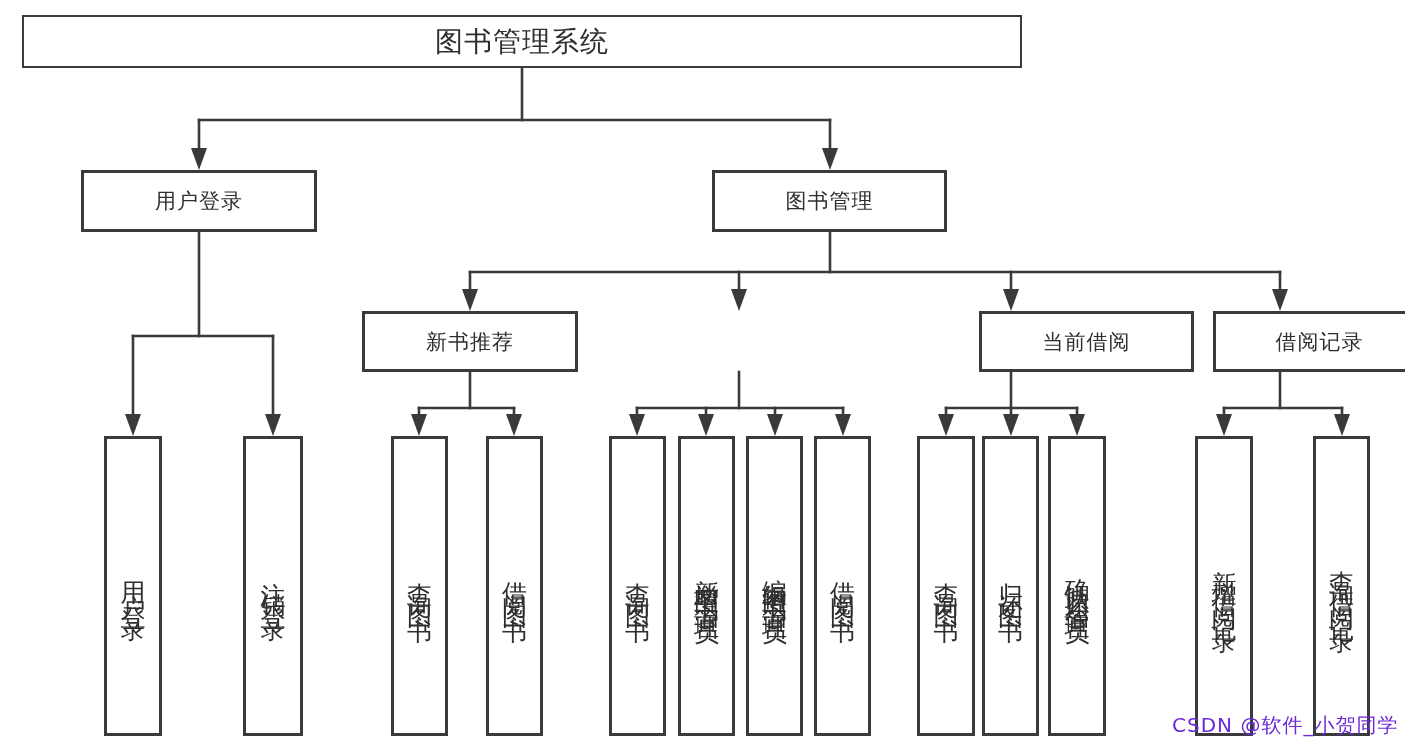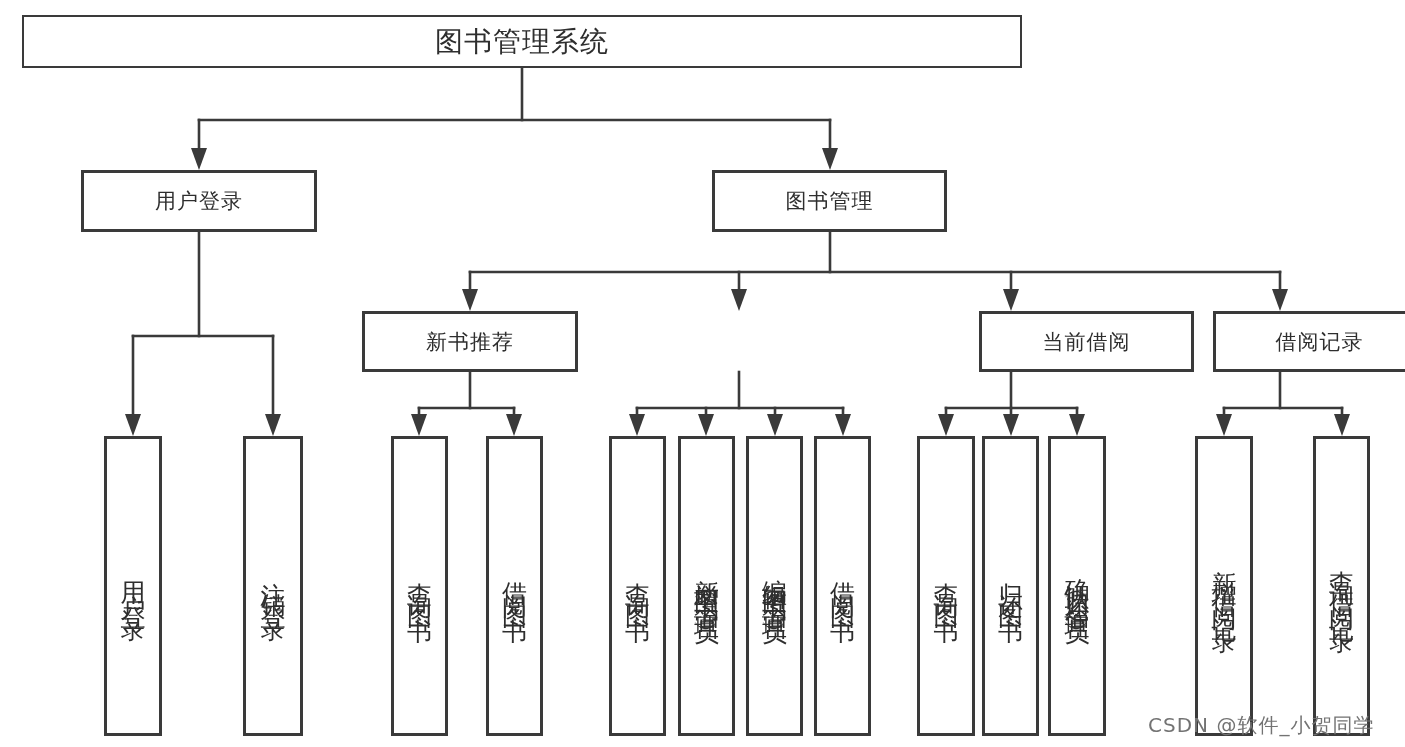--- a/index.html
+++ b/index.html
@@ -46,24 +46,24 @@
     text-orientation: mixed;
     font-size: 25px;
     letter-spacing: 12px;
     line-height: 1;
   }
   .leaf.long span {
     letter-spacing: 6px;
   }
   .watermark {
     position: absolute;
-    left: 1148px;
+    left: 1172px;
     top: 712px;
     font-size: 20px;
-    color: #737373;
+    color: #6d28d9;
     letter-spacing: 1px;
     white-space: nowrap;
   }
 </style>
 </head>
 <body>
 
 <div class="stage">
 
   <svg id="connectors" viewBox="0 0 1405 747">

